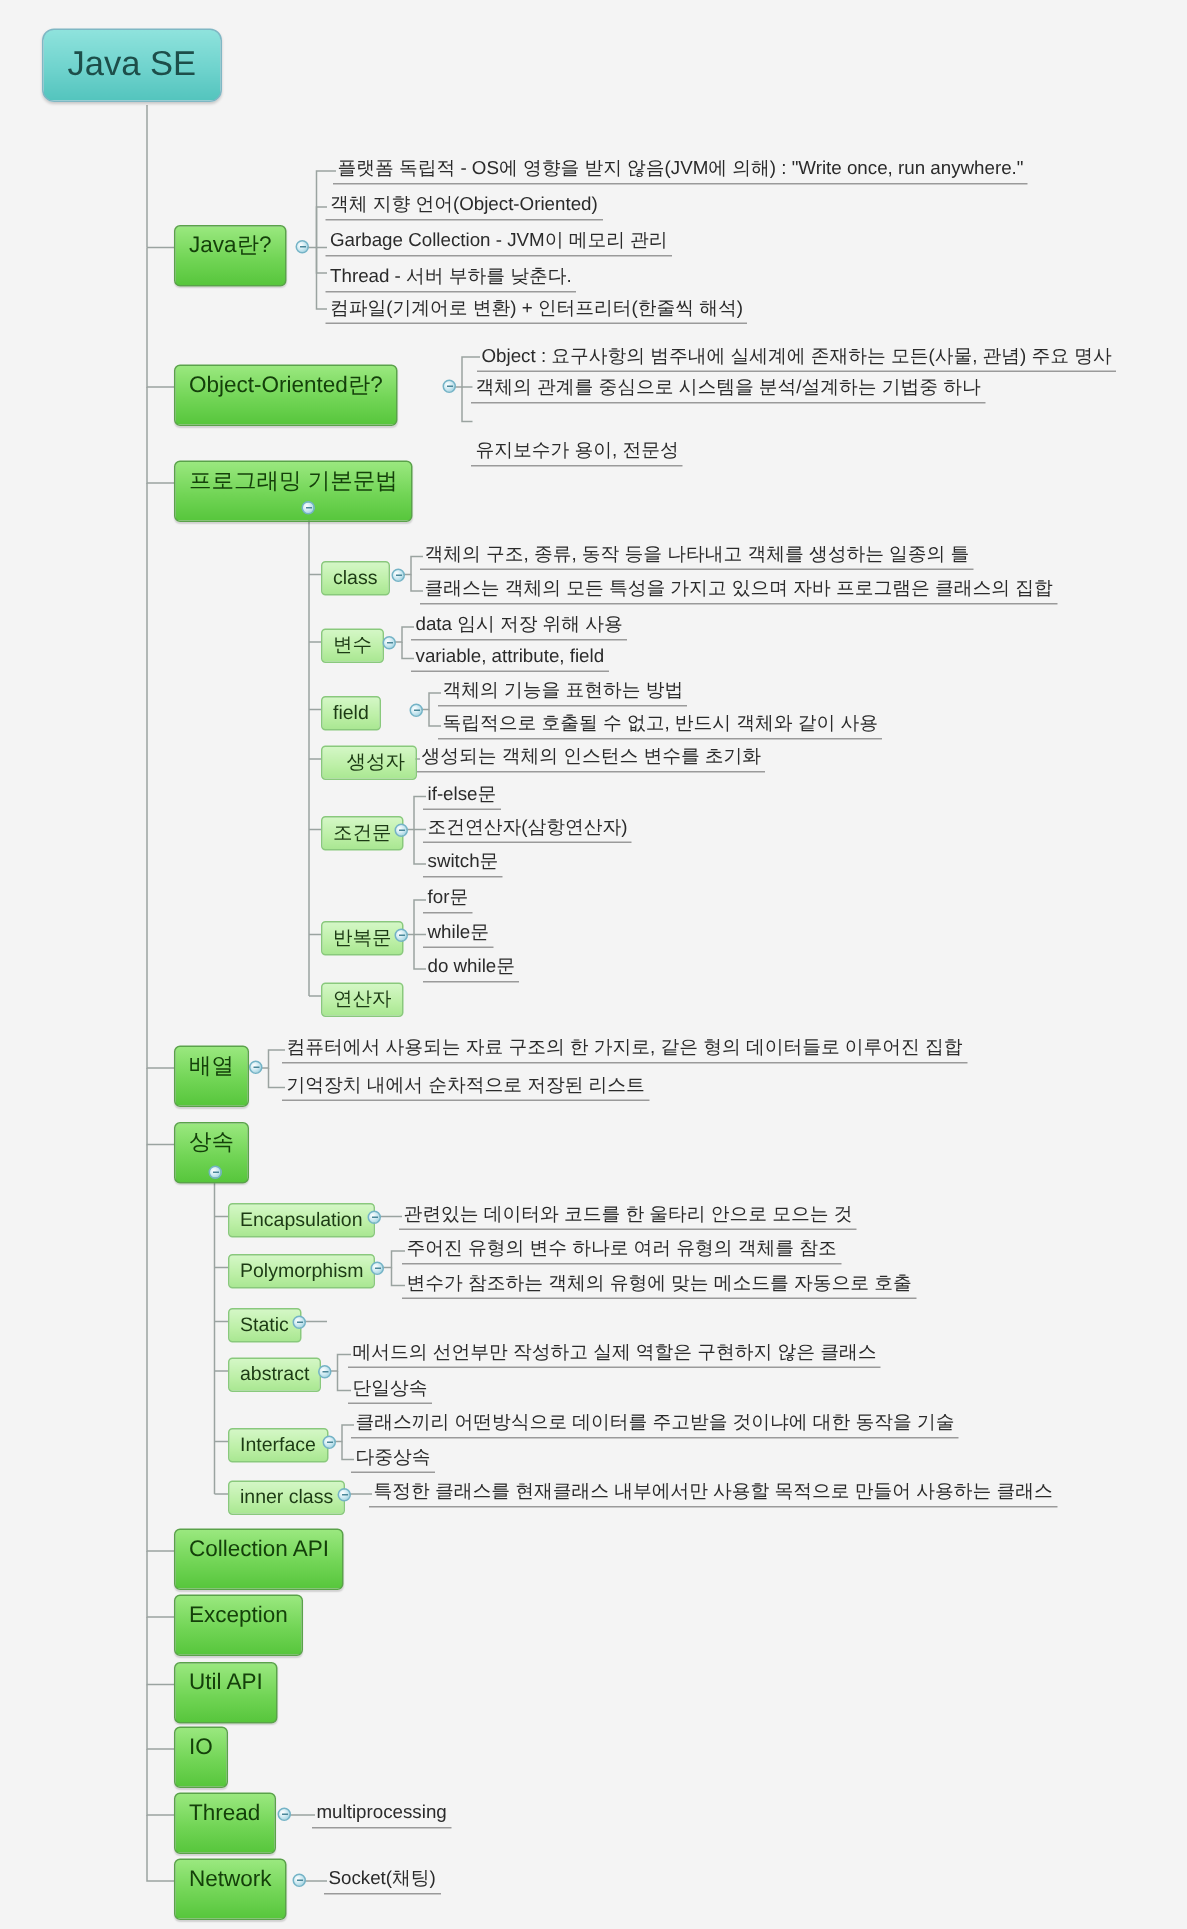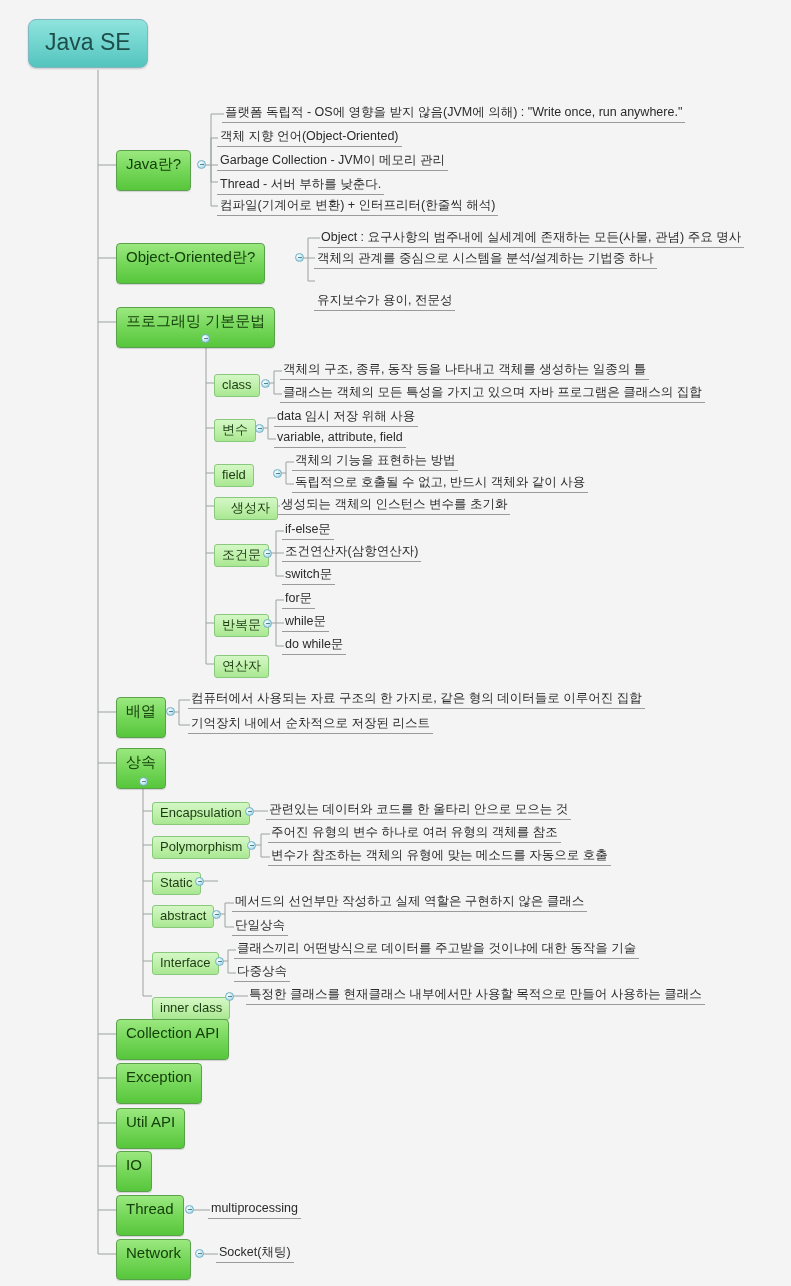--- a/index.html
+++ b/index.html
@@ -251,21 +251,21 @@
   <div class="node lvl2" style="left:140px; top:905px;">abstract</div>
   <div class="dot" style="left:200px; top:910px;"></div>
   <div class="node leaf" style="left:220px; top:895px;">메서드의 선언부만 작성하고 실제 역할은 구현하지 않은 클래스</div>
   <div class="node leaf" style="left:220px; top:919px;">단일상속</div>
 
   <div class="node lvl2" style="left:140px; top:952px;">Interface</div>
   <div class="dot" style="left:203px; top:957px;"></div>
   <div class="node leaf" style="left:222px; top:942px;">클래스끼리 어떤방식으로 데이터를 주고받을 것이냐에 대한 동작을 기술</div>
   <div class="node leaf" style="left:222px; top:965px;">다중상속</div>
 
-  <div class="node lvl2" style="left:140px; top:987px;margin-top:10px;">inner class</div>
+  <div class="node lvl2" style="left:140px; top:987px;">inner class</div>
   <div class="dot" style="left:213px; top:992px;"></div>
   <div class="node leaf" style="left:234px; top:988px;">특정한 클래스를 현재클래스 내부에서만 사용할 목적으로 만들어 사용하는 클래스</div>
 
   <div class="node lvl1" style="left:104px; top:1019px;">Collection API</div>
   <div class="node lvl1" style="left:104px; top:1063px;">Exception</div>
   <div class="node lvl1" style="left:104px; top:1108px;">Util API</div>
   <div class="node lvl1" style="left:104px; top:1151px;">IO</div>
 
   <div class="node lvl1" style="left:104px; top:1195px;">Thread</div>
   <div class="dot" style="left:173px; top:1205px;"></div>

